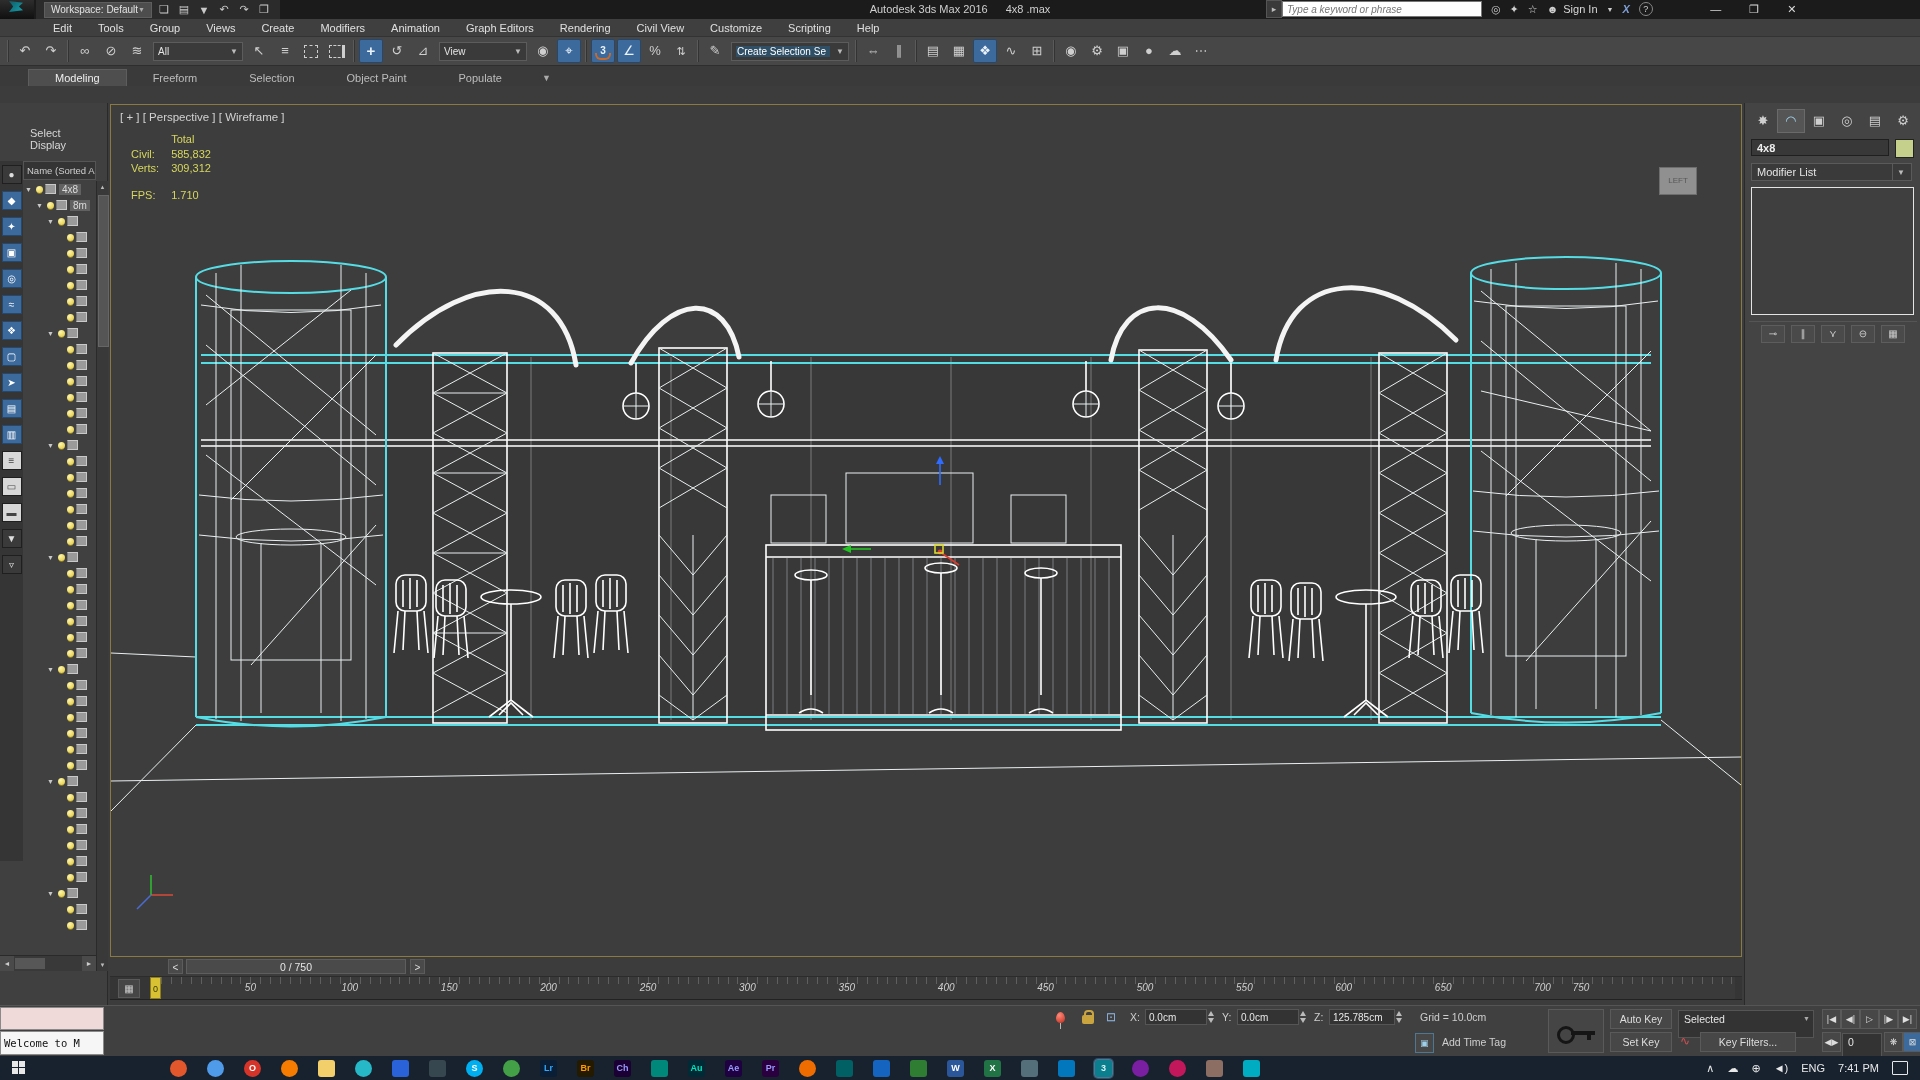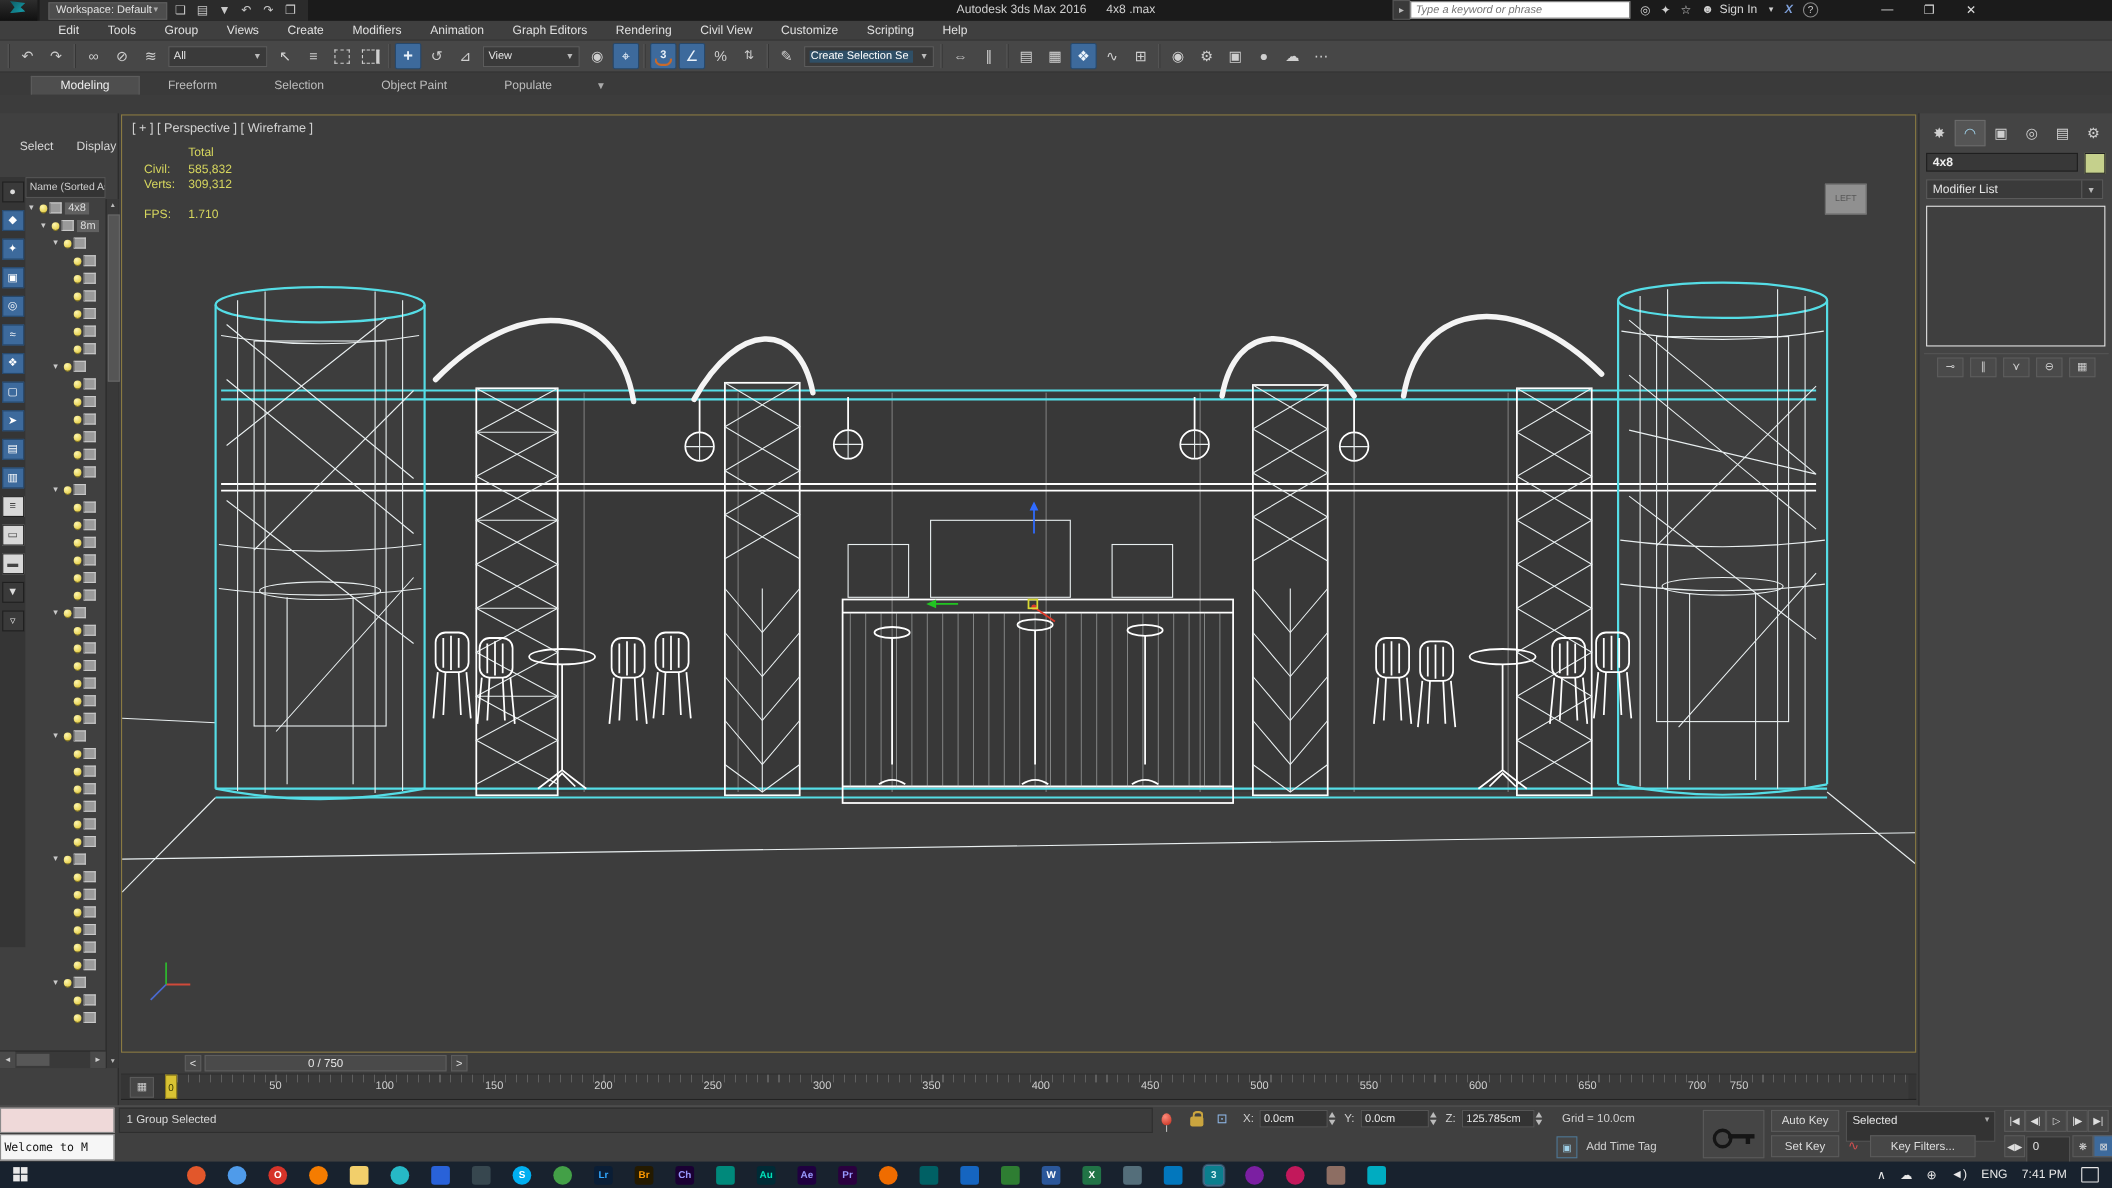--- a/index.html
+++ b/index.html
@@ -50,21 +50,21 @@
   #ribbon{left:0;top:66px;width:1920px;height:20px;background:#3a3a3a;display:flex;align-items:flex-end;padding-left:28px;box-sizing:border-box;}
   .rtab{padding:2px 26px;color:#bdbdbd;font-size:11px;}
   .rtab.active{background:#4e4e4e;color:#eee;border:1px solid #5d5d5d;border-bottom:none;}
   #ribcaret{color:#aaa;font-size:9px;margin-left:14px;padding-bottom:3px;}
   #ribbonpanel{left:0;top:86px;width:1920px;height:17px;background:#2f2f2f;border-bottom:1px solid #1f1f1f;}
   #polybtn{position:absolute;left:10px;top:0;height:16px;line-height:16px;background:#484848;border:1px solid #5b5b5b;
            padding:0 10px;color:#e0e0e0;font-size:11px;}
   
   #explorer{left:0;top:103px;width:108px;height:902px;background:#404040;border-right:1px solid #2a2a2a;box-sizing:border-box;}
   #expmenu{position:absolute;left:0;top:24px;width:108px;height:20px;color:#d6d6d6;}
-  #expmenu span{margin-left:18px;}
+  #expmenu span{margin-left:30px;}
   #striprail{position:absolute;left:0;top:58px;width:23px;height:700px;background:#353535;}
   .sicon{position:relative;width:18px;height:17px;margin:4px auto 7px;background:#3a3a3a;border:1px solid #1f1f1f;
          color:#ddd;font-size:10px;line-height:17px;text-align:center;}
   .sicon.on{background:#3d6a9c;border-color:#27486b;color:#fff;}
   .sicon.lt{background:#d8d8d8;color:#444;}
   #exptree{position:absolute;left:23px;top:78px;width:73px;height:790px;overflow:hidden;}
   #expheader{position:absolute;left:23px;top:58px;width:73px;height:19px;background:#343434;border:1px solid #555;
              box-sizing:border-box;color:#cfcfcf;font-size:9.5px;line-height:17px;padding-left:3px;white-space:nowrap;overflow:hidden;}
   .trow{height:16px;display:flex;align-items:center;white-space:nowrap;overflow:hidden;}
   .tri{font-size:7px;color:#c9c9c9;width:9px;}
@@ -99,21 +99,21 @@
   #tsprev,#tsnext{position:absolute;top:1px;width:15px;height:15px;background:#4a4a4a;border:1px solid #5c5c5c;
                   color:#ddd;text-align:center;line-height:15px;font-size:10px;box-sizing:border-box;}
   #tsbox{position:absolute;left:76px;top:1px;width:220px;height:15px;background:#4a4a4a;border:1px solid #5e5e5e;
          box-sizing:border-box;color:#e6e6e6;text-align:center;line-height:14px;font-size:10.5px;}
   #trackbar{left:110px;top:977px;width:1632px;height:22px;background:#353535;border-bottom:1px solid #222;}
   #mcurve{position:absolute;left:8px;top:2px;width:20px;height:17px;background:#464646;border:1px solid #5a5a5a;
           color:#ccc;font-size:10px;line-height:17px;text-align:center;}
   #ruler{position:absolute;left:40px;top:0;width:1584px;height:22px;background:#3a3a3a;border-left:1px solid #555;
          background-image:repeating-linear-gradient(90deg,#5f5f5f 0,#5f5f5f 1px,transparent 1px,transparent 9.94px);
          background-size:100% 7px;background-repeat:no-repeat;}
-  .tick{position:absolute;top:5px;width:40px;margin-left:-20px;text-align:center;color:#d0d0d0;font-size:10px;}
+  .tick{position:absolute;top:5px;width:40px;margin-left:-20px;text-align:center;color:#d0d0d0;font-size:10px;font-style:italic;}
   #marker0{position:absolute;left:0px;top:0;width:11px;height:22px;background:#d8c233;color:#3a3a00;
            font-size:9px;text-align:center;line-height:22px;border:1px solid #8f7e1d;box-sizing:border-box;}
   
   #statusbar{left:0;top:1005px;width:1920px;height:51px;background:#404040;border-top:1px solid #555;}
   #listener1{position:absolute;left:0;top:1px;width:104px;height:23px;background:#efd9d9;border:1px solid #8a8a8a;box-sizing:border-box;}
   #listener2{position:absolute;left:0;top:25px;width:104px;height:24px;background:#f6f6f6;border:1px solid #8a8a8a;
              box-sizing:border-box;color:#111;font-family:"DejaVu Sans Mono",monospace;font-size:10.5px;line-height:22px;
              padding-left:3px;white-space:nowrap;overflow:hidden;}
   .statrow{position:absolute;left:108px;width:940px;height:23px;background:#3c3c3c;border:1px solid #2e2e2e;
            box-sizing:border-box;color:#d8d8d8;line-height:21px;padding-left:6px;font-size:10.5px;}
@@ -844,21 +844,20 @@
         <span class="tick" style="left: 1292.2px;">650</span>
         <span class="tick" style="left: 1391.6px;">700</span>
         <span class="tick" style="left: 1430px;">750</span>
       </div>
     <div id="marker0" style="left:40px">0</div>
   </div>
 
   <div class="abs" id="statusbar">
     <div id="listener1"></div>
     <div id="listener2">Welcome to M</div>
-    <div class="statrow" style="top:1px">1 Group Selected</div>
 
     <span class="balloon" style="left:1056px;top:6px"></span>
     <span class="lockicon" style="left:1082px;top:9px"></span>
     <span class="sbicon" style="left:1106px;top:4px;color:#8fb8e8">⊡</span>
 
     <span class="coordlbl" style="left:1130px">X:</span>
     <span class="coordfld" style="left:1145px;width:62px">0.0cm</span>
     <span class="spin" style="left:1207px"></span>
     <span class="coordlbl" style="left:1222px">Y:</span>
     <span class="coordfld" style="left:1237px;width:62px">0.0cm</span>

